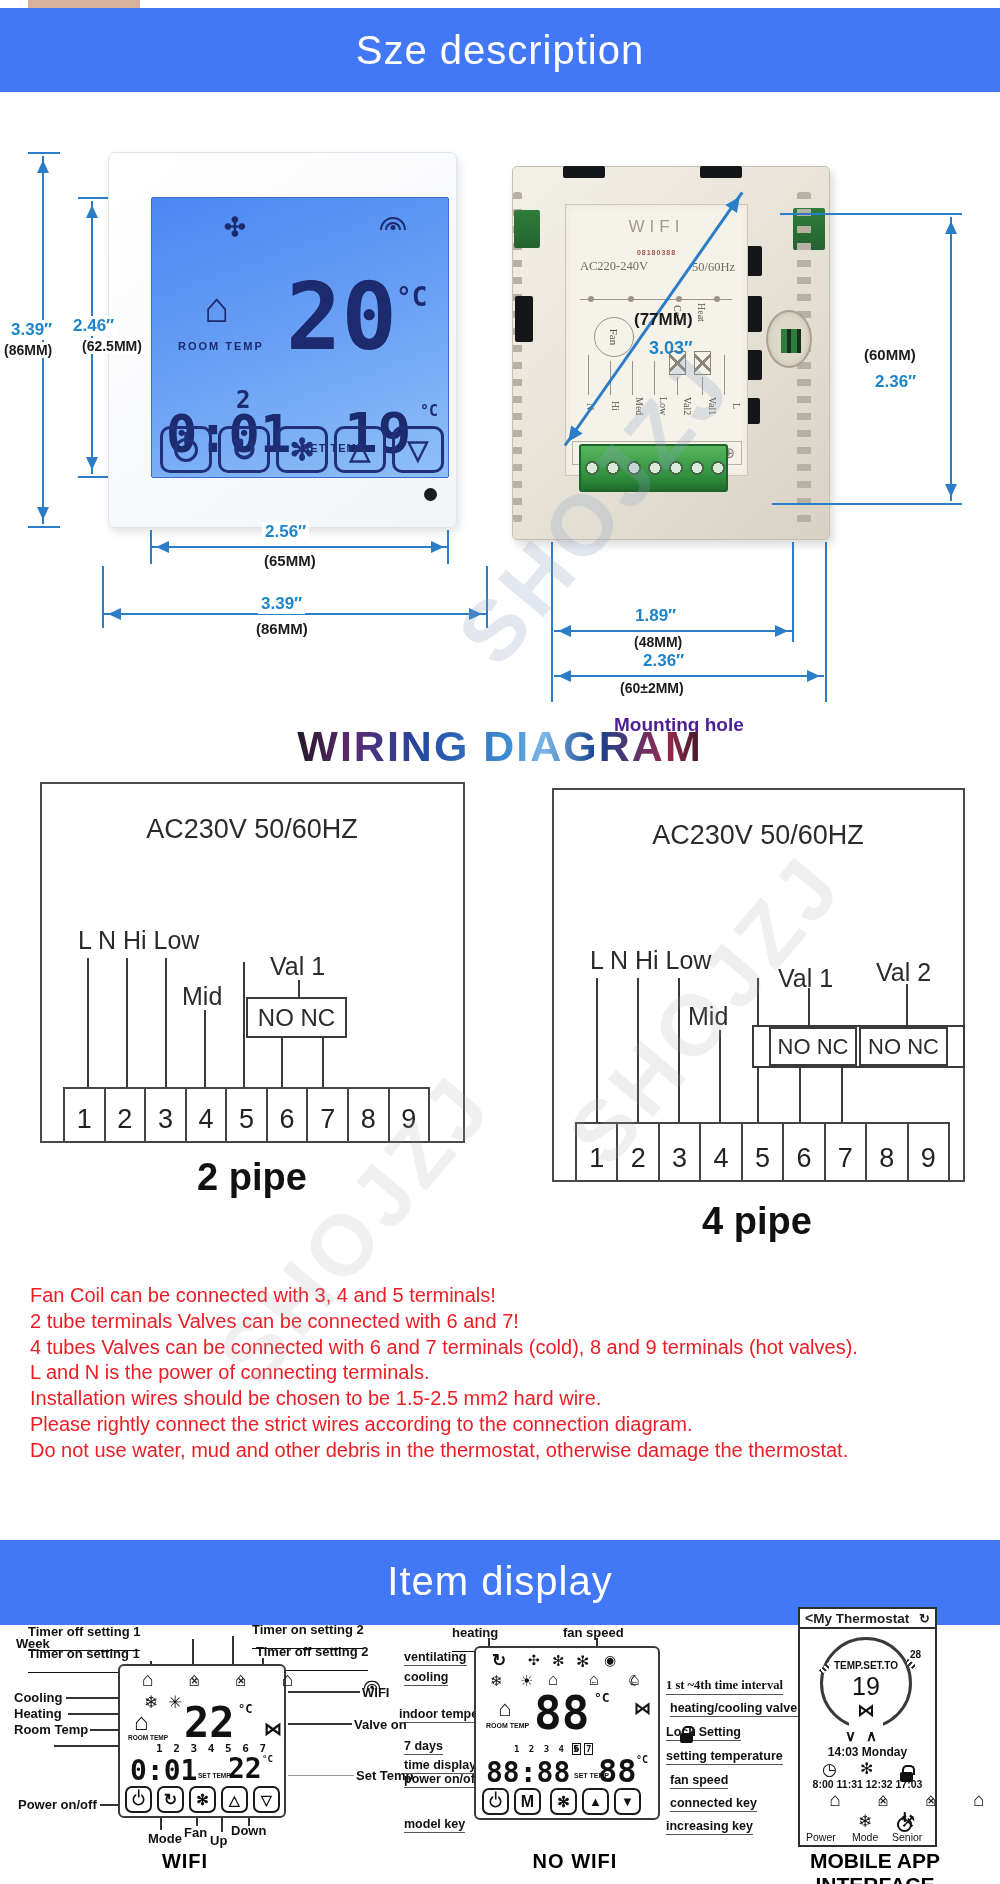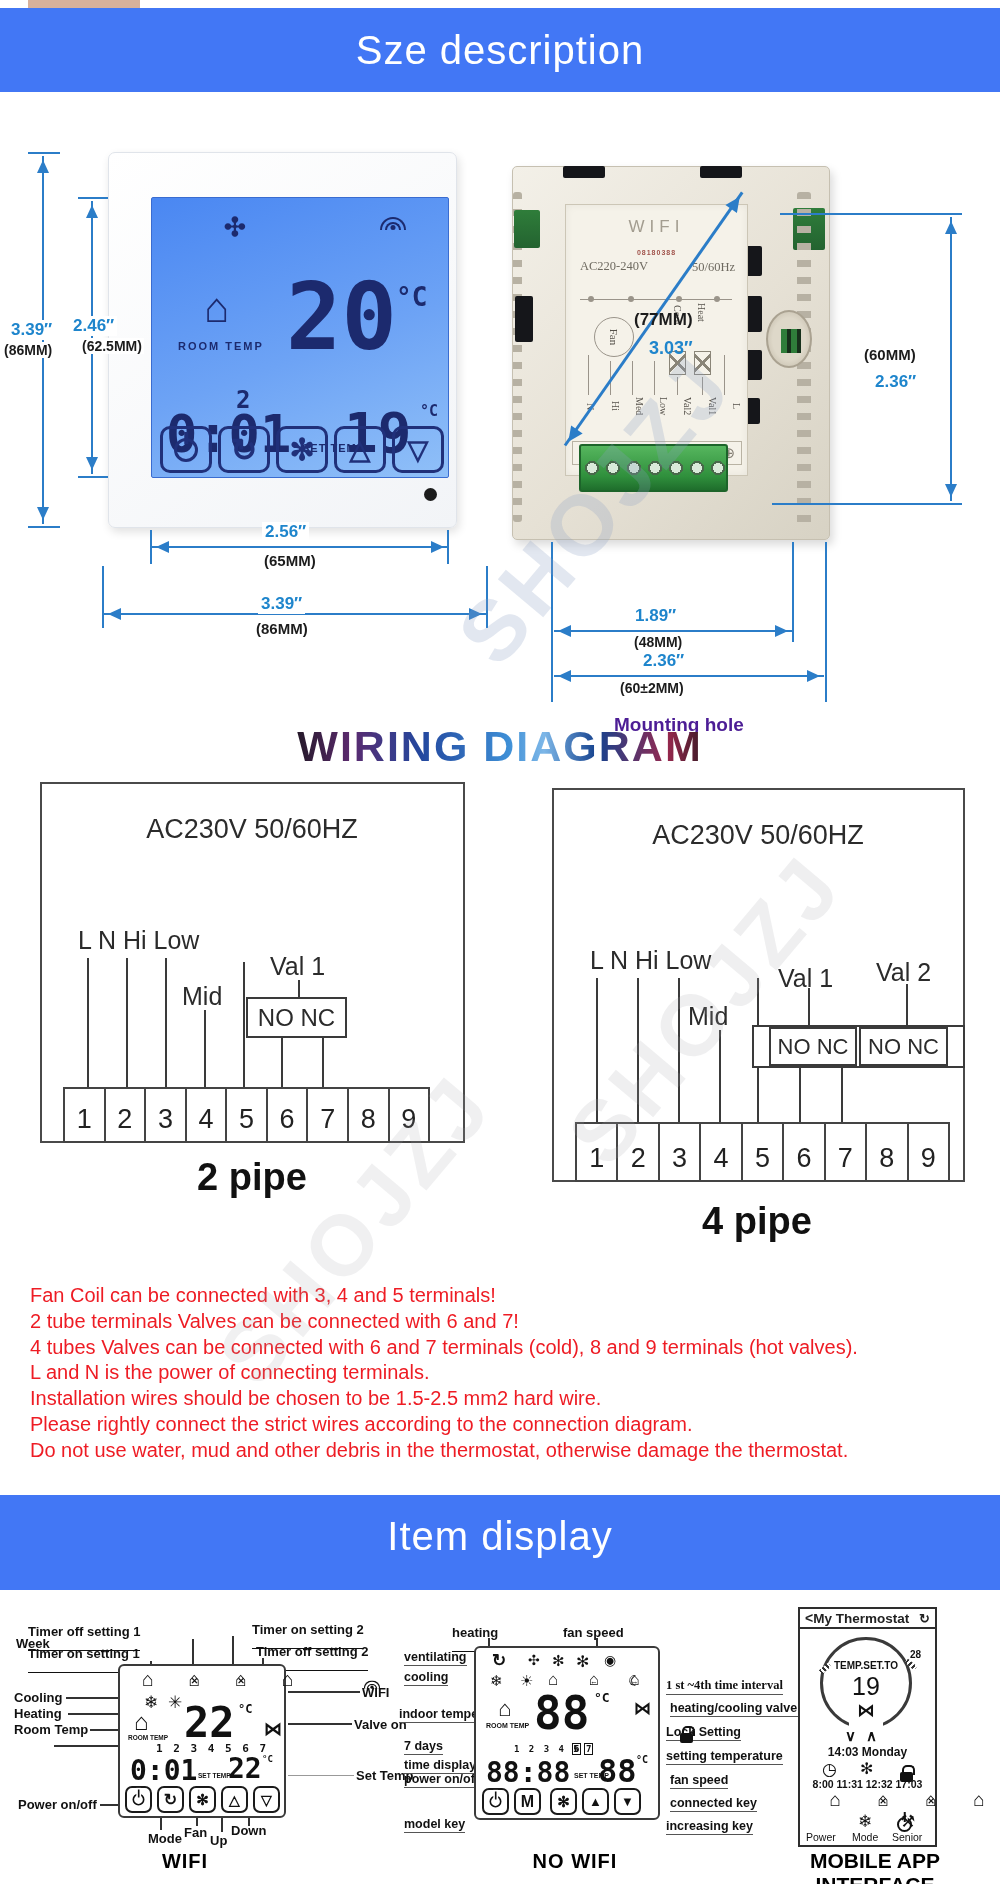--- a/index.html
+++ b/index.html
@@ -320,21 +320,21 @@
   <div class="wcap" style="left:672px;top:1200px;width:170px">4 pipe</div>
 
   <div class="note" style="top:1283px">Fan Coil can be connected with 3, 4 and 5 terminals!</div>
   <div class="note" style="top:1309px">2 tube terminals Valves can be connected with 6 and 7!</div>
   <div class="note" style="top:1335px">4 tubes Valves can be connected with 6 and 7 terminals (cold), 8 and 9 terminals (hot valves).</div>
   <div class="note" style="top:1360px">L and N is the power of connecting terminals.</div>
   <div class="note" style="top:1386px">Installation wires should be chosen to be 1.5-2.5 mm2 hard wire.</div>
   <div class="note" style="top:1412px">Please rightly connect the strict wires according to the connection diagram.</div>
   <div class="note" style="top:1438px">Do not use water, mud and other debris in the thermostat, otherwise damage the thermostat.</div>
 
-  <div class="banner" style="top:1495px;height:95px;line-height:83px">
+  <div class="banner" style="top:1540px;height:85px;line-height:83px">
     <span>Item display</span>
   </div>
 
   <span class="ilab u" style="left:28px;top:1624px">Timer off setting 1</span>
   <span class="ilab u" style="left:28px;top:1646px">Timer on setting 1</span>
   <span class="ilab u" style="left:252px;top:1622px">Timer on setting 2</span>
   <span class="ilab u" style="left:256px;top:1644px">Timer off setting 2</span>
   <div class="cl" style="left:192px;top:1639px;width:1.5px;height:26px"></div>
   <div class="cl" style="left:150px;top:1661px;width:1.5px;height:8px"></div>
   <div class="cl" style="left:232px;top:1636px;width:1.5px;height:30px"></div>

